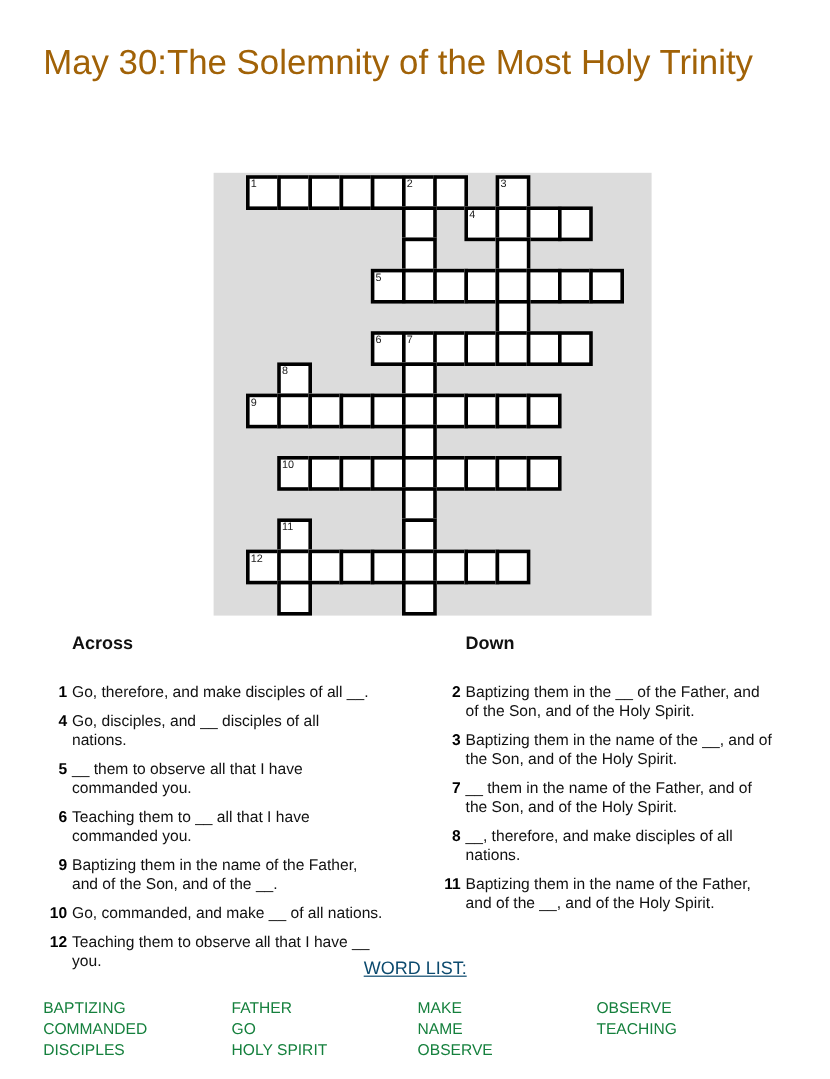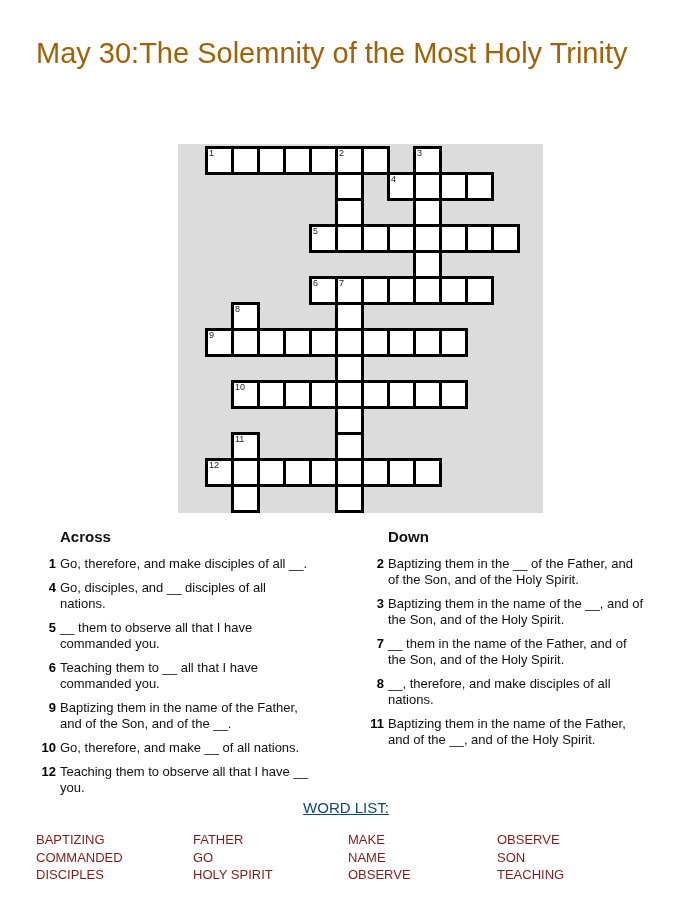--- a/index.html
+++ b/index.html
@@ -43,21 +43,21 @@
   }
 
   .clue-col { position: absolute; top: 528px; }
   .clue-col.across { left: 40px; width: 320px; }
   .clue-col.down   { left: 368px; width: 320px; }
 
   .clue-heading {
     font-size: 15px;
     font-weight: 700;
     margin-left: 20px;
-    margin-bottom: 11px;
+    margin-bottom: 24px;
     color: #111;
   }
 
   .clue { display: flex; margin-bottom: 8px; font-size: 13px; line-height: 16px; }
   .clue-num { font-weight: 700; width: 16px; text-align: right; margin-right: 4px; flex-shrink: 0; }
   .clue-text { white-space: pre-line; width: 300px; color: #111; }
 
   .wordlist-title {
     position: absolute;
     left: 0; top: 799px;
@@ -69,21 +69,21 @@
   }
 
   .wordlist {
     position: absolute;
     left: 36px; top: 831px;
     width: 630px;
     display: grid;
     grid-template-columns: 157px 155px 149px auto;
   }
   .word-col { display: flex; flex-direction: column; }
-  .word-item { font-size: 13px; line-height: 17.5px; color: #7f1d1d; }
+  .word-item { font-size: 13px; line-height: 17.5px; color: #15803d; }
 </style>
 </head>
 <body>
 
 <h1 class="page-title">May 30:The Solemnity of the Most Holy Trinity</h1>
 
 <div class="grid-panel">
     <div class="cell" style="left: 27px; top: 2px;">
       <span class="cellnum">1</span>
     </div>
@@ -199,21 +199,21 @@
         <span class="clue-text">Teaching them to __ all that I have
 commanded you.</span>
       </div>
       <div class="clue">
         <span class="clue-num">9</span>
         <span class="clue-text">Baptizing them in the name of the Father,
 and of the Son, and of the __.</span>
       </div>
       <div class="clue">
         <span class="clue-num">10</span>
-        <span class="clue-text">Go, therefore, and make __ of all nations.</span>
+        <span class="clue-text">Go, commanded, and make __ of all nations.</span>
       </div>
       <div class="clue">
         <span class="clue-num">12</span>
         <span class="clue-text">Teaching them to observe all that I have __
 you.</span>
       </div>
     </div>
 </div>
 
 <div class="clue-col down">
@@ -260,16 +260,15 @@
       <div class="word-item">GO</div>
       <div class="word-item">HOLY SPIRIT</div>
     </div>
     <div class="word-col">
       <div class="word-item">MAKE</div>
       <div class="word-item">NAME</div>
       <div class="word-item">OBSERVE</div>
     </div>
     <div class="word-col">
       <div class="word-item">OBSERVE</div>
-      <div class="word-item">SON</div>
       <div class="word-item">TEACHING</div>
     </div>
   </div>
 
 </body></html>

